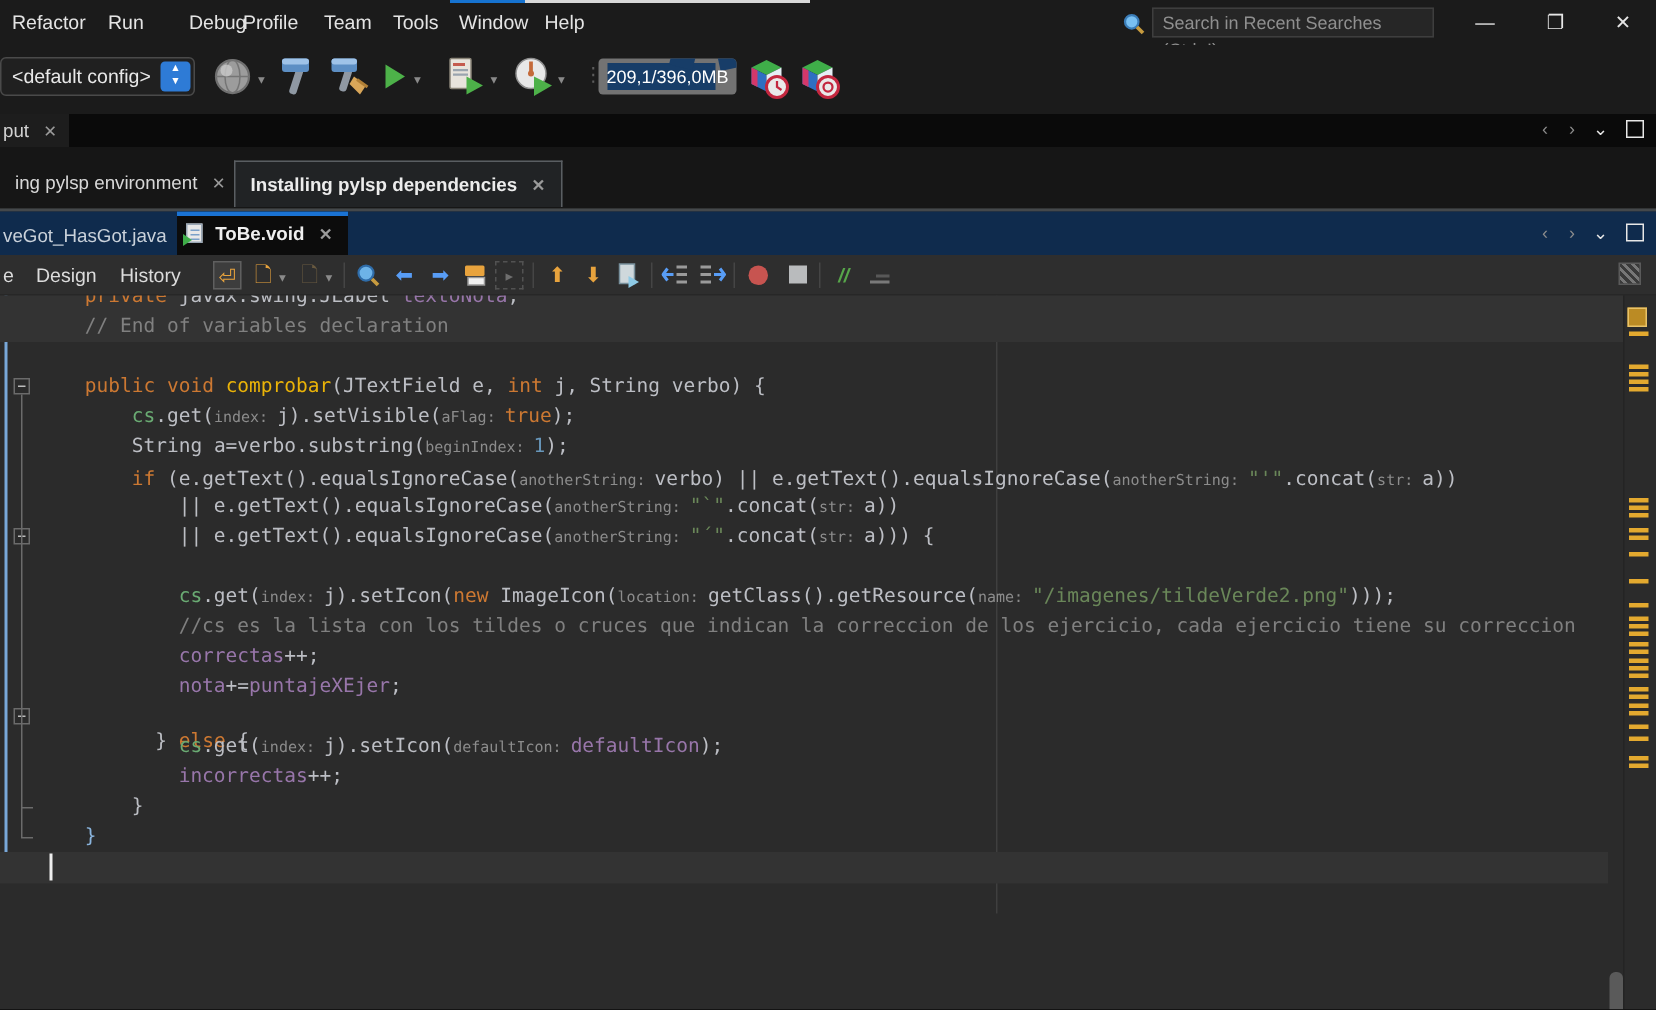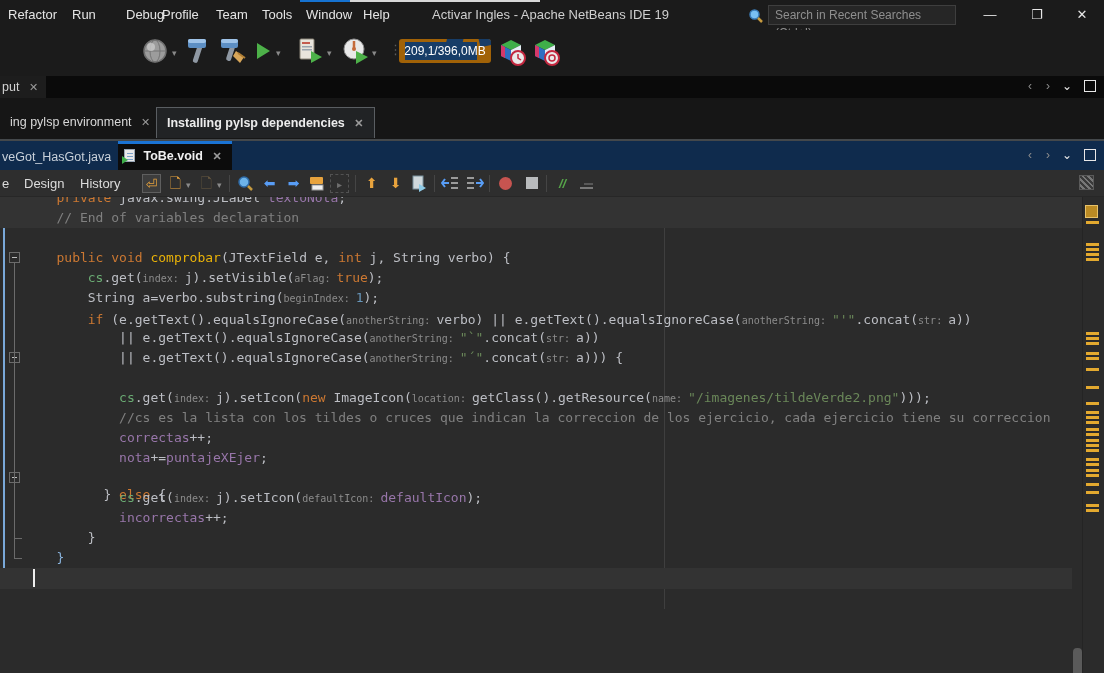--- a/index.html
+++ b/index.html
@@ -21,21 +21,21 @@
   .win-btn { position:absolute; top:0; width:44px; height:30px; color:#e6e6e6; text-align:center; line-height:30px; font-size:13px; }
 
   
   #toolbar { position:absolute; left:0; top:30px; width:1104px; height:46px; background:#1b1b1b; }
   #config-combo { position:absolute; left:0; top:8px; width:130px; height:26px; background:#202020;
     border:1px solid #4a4a4a; border-radius:4px; color:#e8e8e8; line-height:24px; padding-left:7px; font-size:13px; }
   #config-spinner { position:absolute; right:2px; top:2px; width:20px; height:20px; background:#2e7bd6; border-radius:3px;
     color:#fff; font-size:7px; line-height:9px; text-align:center; }
   .tb-dd { color:#8a8a8a; font-size:9px; }
   .sep-dots { position:absolute; top:12px; color:#5c5c5c; font-size:13px; letter-spacing:0; }
-  #memory-btn { position:absolute; left:399px; top:9px; width:92px; height:24px; background:#a16207; border-radius:3px;
+  #memory-btn { position:absolute; left:399px; top:9px; width:92px; height:24px; background:#737373; border-radius:3px;
     overflow:hidden; color:#fff; font-size:12px; text-align:center; line-height:24px; }
   #memory-btn .mem-dark { position:absolute; left:6px; top:3px; width:72px; height:18px; background:#173d68; }
   #memory-btn .mem-peak1 { position:absolute; left:48px; top:-4px; width:16px; height:10px; background:#173d68; transform:rotate(14deg); }
   #memory-btn .mem-peak2 { position:absolute; left:80px; top:-5px; width:14px; height:12px; background:#173d68; transform:rotate(-12deg); }
   #memory-btn span { position:relative; }
 
   
   #output-tabrow { position:absolute; left:0; top:76px; width:1104px; height:22px; background:#0a0a0a; }
   #output-tab { position:absolute; left:0; top:0; height:22px; background:#1d1d1d; color:#d2d2d2; padding:0 8px 0 2px; line-height:22px; font-size:12.5px; }
   .tab-x { color:#9a9a9a; font-size:11px; margin-left:6px; }
@@ -114,32 +114,35 @@
     <div class="top-strip" style="left:300px;width:50px;background:#1673d1;"></div>
     <div class="top-strip" style="left:350px;width:190px;background:#d8d8d8;"></div>
     <span class="menu-item" style="left:2px">Refactor</span>
     <span class="menu-item" style="left:66px">Run</span>
     <span class="menu-item" style="left:120px">Debug</span>
     <span class="menu-item" style="left:156px">Profile</span>
     <span class="menu-item" style="left:210px">Team</span>
     <span class="menu-item" style="left:256px">Tools</span>
     <span class="menu-item" style="left:300px">Window</span>
     <span class="menu-item" style="left:357px">Help</span>
-    <span id="win-title" style="left:432px">Activar Ingles - Apache NetBeans IDE 19</span>
     <svg class="abs" style="left:748px;top:8px" width="16" height="16" viewBox="0 0 16 16">
       <circle cx="6.5" cy="6.5" r="4.5" fill="#79c0f2" stroke="#3b7db8" stroke-width="1.5"></circle>
       <line x1="10" y1="10" x2="14" y2="14" stroke="#c79b3f" stroke-width="2.5"></line>
     </svg>
     <div id="search-box">Search in Recent Searches (Ctrl+I)</div>
     <span class="win-btn" style="left:968px">—</span>
     <span class="win-btn" style="left:1015px">❐</span>
     <span class="win-btn" style="left:1060px">✕</span>
   </div>
 
   <div id="toolbar">
+    <div id="config-combo">
+      <span>&lt;default config&gt;</span>
+      <div id="config-spinner">▲<br>▼</div>
+    </div>
     <svg class="abs" style="left:142px;top:8px" width="26" height="26" viewBox="0 0 26 26">
       <circle cx="13" cy="13" r="11" fill="#9c9c9c"></circle>
       <circle cx="13" cy="13" r="11" fill="none" stroke="#6f6f6f" stroke-width="1.5"></circle>
       <ellipse cx="13" cy="13" rx="5" ry="11" fill="none" stroke="#757575" stroke-width="1"></ellipse>
       <line x1="2" y1="13" x2="24" y2="13" stroke="#757575" stroke-width="1"></line>
       <circle cx="9" cy="9" r="4" fill="#c9c9c9" opacity="0.8"></circle>
     </svg>
     <span class="abs tb-dd" style="left:172px;top:18px">▾</span>
     <svg class="abs" style="left:184px;top:7px" width="26" height="28" viewBox="0 0 26 28">
       <rect x="11" y="8" width="5" height="18" rx="2" fill="#8f98a3" transform="rotate(18 13 17)"></rect>

